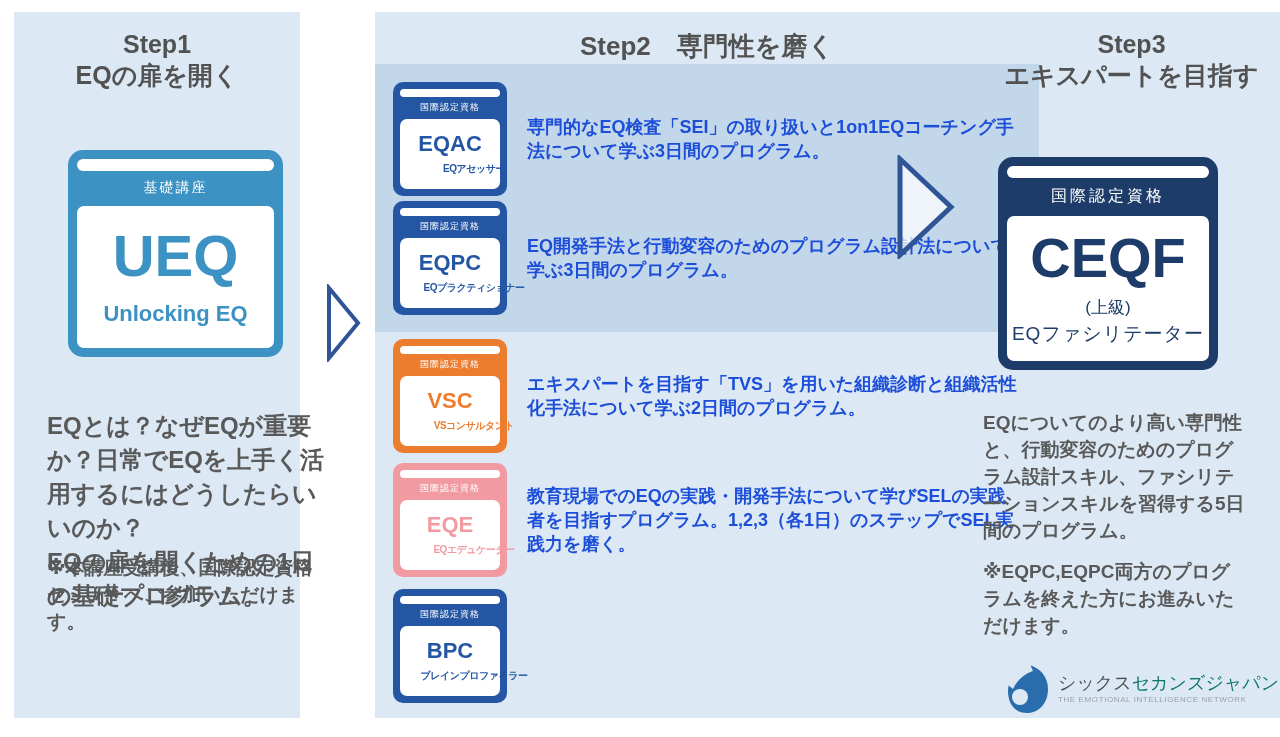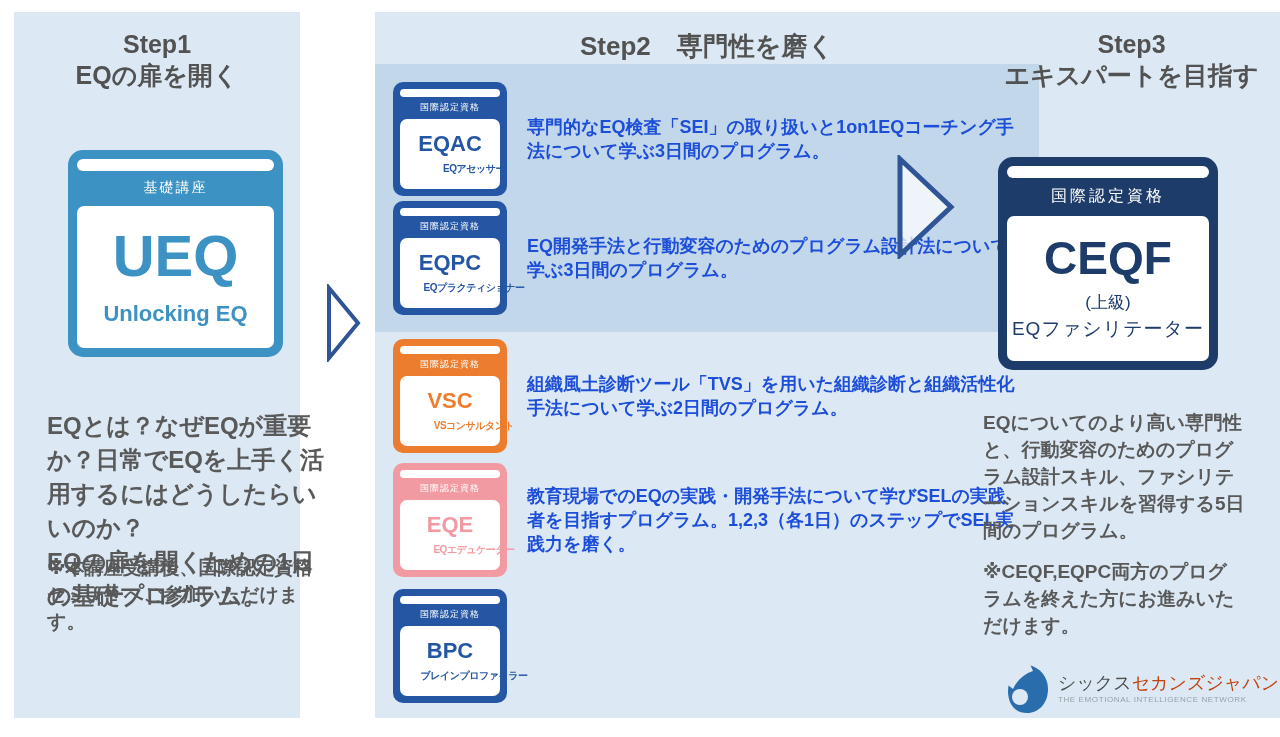--- a/index.html
+++ b/index.html
@@ -32,21 +32,21 @@
 
   
   .badge-lg{position:absolute;z-index:2;border-radius:15px;padding:7px;}
   .badge-lg .slot{height:12px;border-radius:6px;}
   #ueq-badge{left:54px;top:138px;width:215px;height:207px;}
   #ueq-badge .band{font-size:14px;letter-spacing:2px;padding:8px 0 9px;}
   #ueq-badge .acronym{font-size:58px;}
   #ueq-badge .subtitle{font-size:22px;margin-top:16px;}
   #ceqf-badge{left:61px;top:145px;width:220px;height:213px;}
   #ceqf-badge .band{font-size:16px;letter-spacing:3px;padding:8px 0 9px;}
-  #ceqf-badge .acronym{font-size:46px;}
+  #ceqf-badge .acronym{font-size:56px;}
   #ceqf-badge .sub1{font-size:17px;margin-top:10px;}
   #ceqf-badge .sub2{font-size:19px;margin-top:2px;letter-spacing:1px;white-space:nowrap;}
 
   
   .row{position:absolute;left:18px;right:16px;height:114px;display:flex;align-items:center;gap:20px;z-index:2;}
   .row-desc{flex:1 1 auto;font-size:18px;font-weight:bold;line-height:1.35;color:#1d4ed8;}
 
   
   .desc,.note{position:absolute;font-weight:bold;color:#595959;white-space:pre-line;z-index:2;}
   #panel1 .desc{left:33px;top:397px;width:288px;font-size:24px;line-height:1.42;}
@@ -56,21 +56,21 @@
 
   
   .arrow{position:absolute;z-index:4;}
   #arrow1{left:326px;top:284px;}
   #arrow2{left:896px;top:155px;}
 
   
   .logo{position:absolute;left:68px;top:650px;display:flex;align-items:center;gap:7px;z-index:2;}
   .logo-text .name{font-size:18px;line-height:1.1;white-space:nowrap;}
   .logo-text .name .gray{color:#4d4d4d;}
-  .logo-text .name .blue{color:#c2410c;}
+  .logo-text .name .blue{color:#0f766e;}
   .logo-text .tagline{font-size:8px;color:#9aa0a8;letter-spacing:0.6px;margin-top:2px;white-space:nowrap;}
 </style>
 </head>
 <body>
 
 <div class="panel" id="panel1">
   <div class="step-title">
     <div>Step1</div>
     <div>EQの扉を開く</div>
   </div>
@@ -117,21 +117,21 @@
 
   <div class="row" style="top: 327px; --c: #ec7c2e;">
     <div class="badge badge-sm">
       <div class="slot"></div>
       <div class="band">国際認定資格</div>
       <div class="body">
         <div class="acronym">VSC</div>
         <div class="subtitle">VSコンサルタント</div>
       </div>
     </div>
-    <div class="row-desc">組織風土診断ツール「TVS」を用いた組織診断と組織活性化手法について学ぶ2日間のプログラム。</div>
+    <div class="row-desc">エキスパートを目指す「TVS」を用いた組織診断と組織活性化手法について学ぶ2日間のプログラム。</div>
   </div>
 
   <div class="row" style="top: 451px; --c: #f29aa2;">
     <div class="badge badge-sm">
       <div class="slot"></div>
       <div class="band">国際認定資格</div>
       <div class="body">
         <div class="acronym">EQE</div>
         <div class="subtitle">EQエデュケーター</div>
       </div>
@@ -160,21 +160,21 @@
   <div class="badge badge-lg" id="ceqf-badge" style="--c: #1e3c69;">
     <div class="slot"></div>
     <div class="band">国際認定資格</div>
     <div class="body">
       <div class="acronym">CEQF</div>
       <div class="sub1">(上級)</div>
       <div class="sub2">EQファシリテーター</div>
     </div>
   </div>
   <div class="desc">EQについてのより高い専門性と、行動変容のためのプログラム設計スキル、ファシリテーションスキルを習得する5日間のプログラム。</div>
-  <div class="note">※CEQF,EQPC両方のプログラムを終えた方にお進みいただけます。</div>
+  <div class="note">※EQPC,EQPC両方のプログラムを終えた方にお進みいただけます。</div>
 
   <div class="logo">
     <svg width="46" height="54" viewBox="0 0 46 54">
       <path d="M23 3 C 35 5 43 15 43 27 C 43 41 34 51 22 51 C 10 51 3 42 3 29 C 3 16 12 6 23 3 Z" fill="#2a6dad"></path>
       <path d="M-1 20 C 5 9 13 3 24 0 L 28 9 C 19 12 12 18 8 27 Z" fill="#dce9f5"></path>
       <circle cx="15" cy="35" r="8" fill="#dce9f5"></circle>
     </svg>
     <div class="logo-text">
       <div class="name">
         <span class="gray">シックス</span><span class="blue">セカンズジャパン</span>

